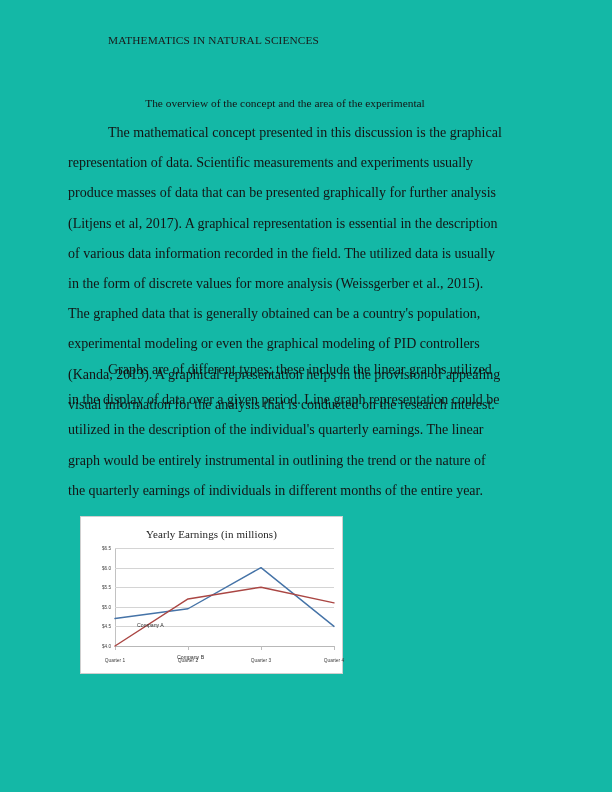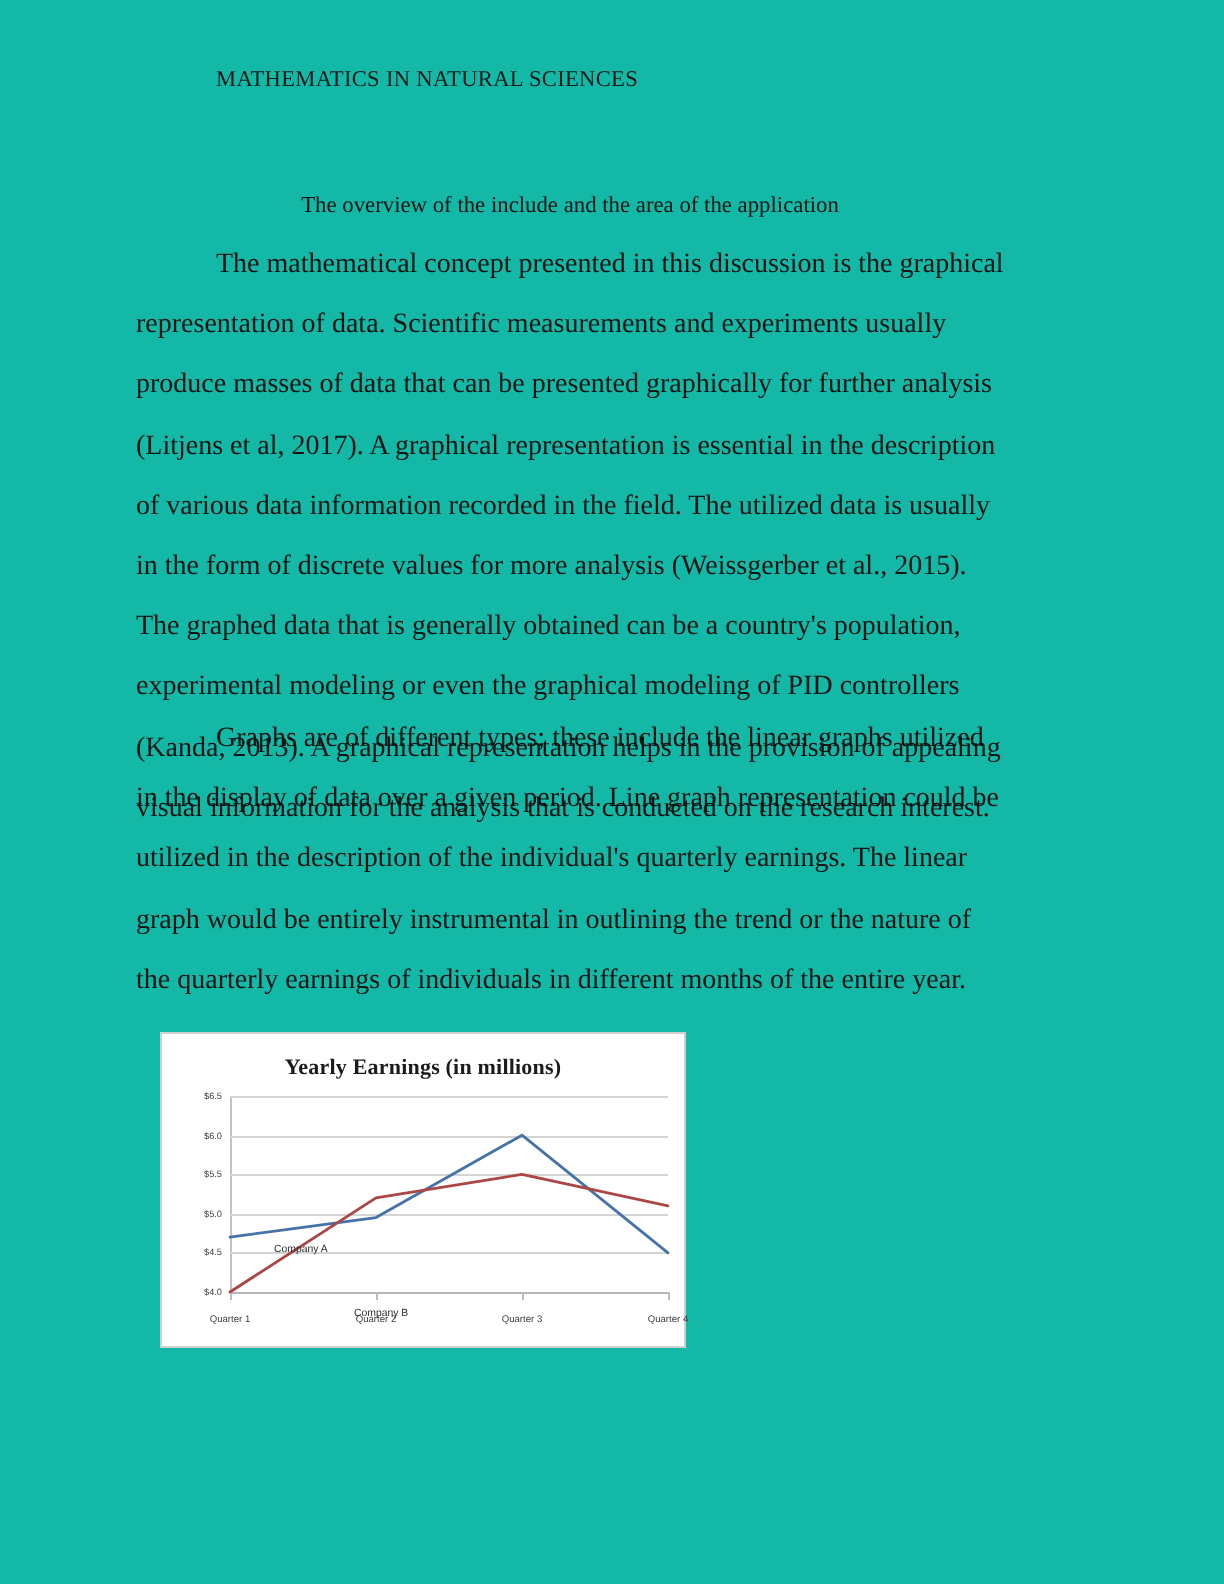--- a/index.html
+++ b/index.html
@@ -71,21 +71,21 @@
     box-sizing: border-box;
   }
 
   .chart-title {
     position: absolute;
     left: 0;
     right: 0;
     top: 11px;
     text-align: center;
     font-family: "Liberation Serif", "DejaVu Serif", serif;
-    font-weight: bold;
+    font-weight: normal;
     font-size: 11px;
     color: #1b1b1b;
     letter-spacing: 0.1px;
   }
 
   .plot-area {
     position: absolute;
     left: 34px;
     top: 31px;
     right: 8px;
@@ -156,21 +156,21 @@
   .series-label.a { left: 22px; top: 74px; }
   .series-label.b { left: 62px; top: 106px; }
 </style>
 </head>
 <body>
 
 <div class="page">
 
   <div class="doc-header">MATHEMATICS IN NATURAL SCIENCES</div>
 
-  <div class="section-title">The overview of the include and the area of the application</div>
+  <div class="section-title">The overview of the concept and the area of the experimental</div>
 
   <div class="body-block" style="top: 118px;">
     <div class="para">The mathematical concept presented in this discussion is the graphical representation of data. Scientific measurements and experiments usually produce masses of data that can be presented graphically for further analysis (Litjens et al, 2017). A graphical representation is essential in the description of various data information recorded in the field.  The utilized data is usually in the form of discrete values for more analysis (Weissgerber et al., 2015).  The graphed data that is generally obtained can be a country's population, experimental modeling or even the graphical modeling of PID controllers (Kanda, 2013).  A graphical representation helps in the provision of appealing visual information for the analysis that is conducted on the research interest.</div>
   </div>
 
   <div class="body-block" style="top: 355px; font-family: Liberation Serif, serif;">
     <div class="para">Graphs are of different types; these include the linear graphs utilized in the display of data over a given period.  Line graph representation could be utilized in the description of the individual's quarterly earnings. The linear graph would be entirely instrumental in outlining the trend or the nature of the quarterly earnings of individuals in different months of the entire year.</div>
   </div>
 
   <div class="chart-figure">

